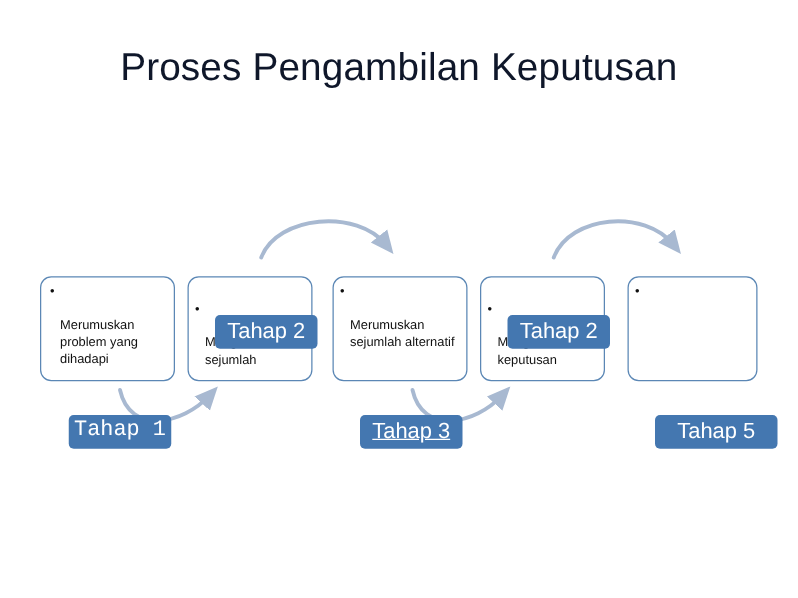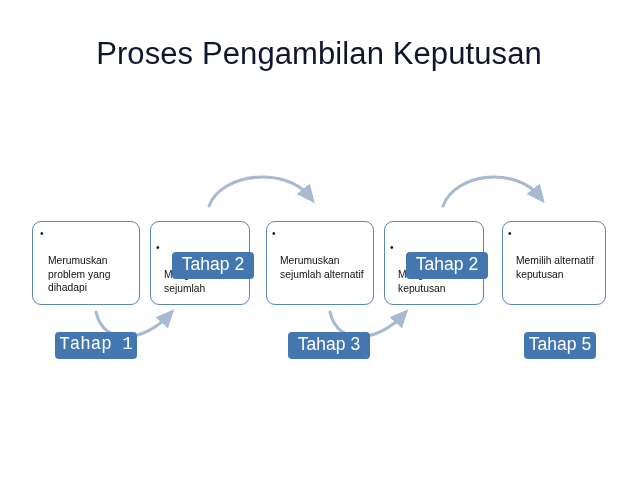--- a/index.html
+++ b/index.html
@@ -134,34 +134,33 @@
     </div>
     <div class="stage-badge" style="left:172px; top:204px; width:82px; height:27px;">Tahap 2</div>
   </div>
 
   <div class="stage-group">
     <div class="stage-box" style="left:266px; top:221px; width:108px; height:84px;"></div>
     <div class="stage-text" style="left:272px; top:227px; width:100px;">
       <span class="bullet-dot">•</span>
       <span class="bullet-body">Merumuskan sejumlah alternatif</span>
     </div>
-    <div class="stage-badge" style="left:288px; top:284px; width:82px; height:27px;">Tahap 3</div>
+    <div class="stage-badge" style="left:288px; top:284px; width:82px; height:27px;text-decoration:underline;">Tahap 3</div>
   </div>
 
   <div class="stage-group">
     <div class="stage-box" style="left:384px; top:221px; width:100px; height:84px;"></div>
     <div class="stage-text" style="left:390px; top:241px; width:94px;">
       <span class="bullet-dot">•</span>
       <span class="bullet-body">Mengevaluasi keputusan</span>
     </div>
     <div class="stage-badge" style="left:406px; top:204px; width:82px; height:27px;">Tahap 2</div>
   </div>
 
   <div class="stage-group">
     <div class="stage-box" style="left:502px; top:221px; width:104px; height:84px;"></div>
     <div class="stage-text" style="left:508px; top:227px; width:96px;">
       <span class="bullet-dot">•</span>
-      <span class="bullet-body">Memilih alternatif keputusan</span>
     </div>
-    <div class="stage-badge" style="left:524px; top:284px; width:72px; height:27px;">Tahap 5</div>
+    <div class="stage-badge" style="left:524px; top:284px; width:98px; height:27px;">Tahap 5</div>
   </div>
 
 </div>
 
 </body></html>

